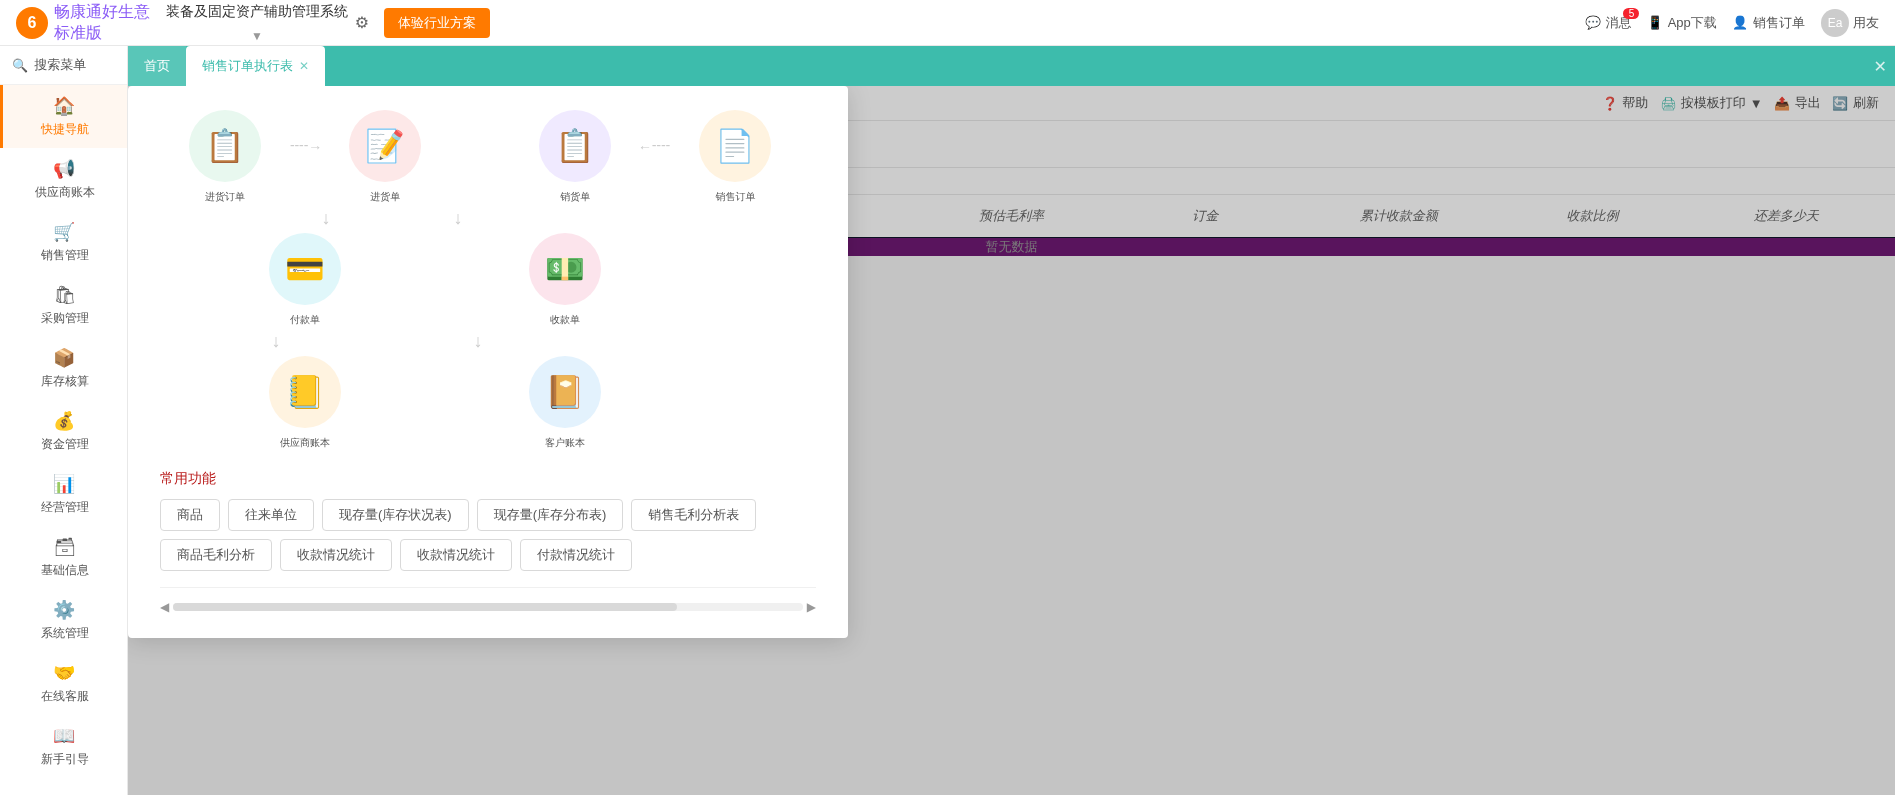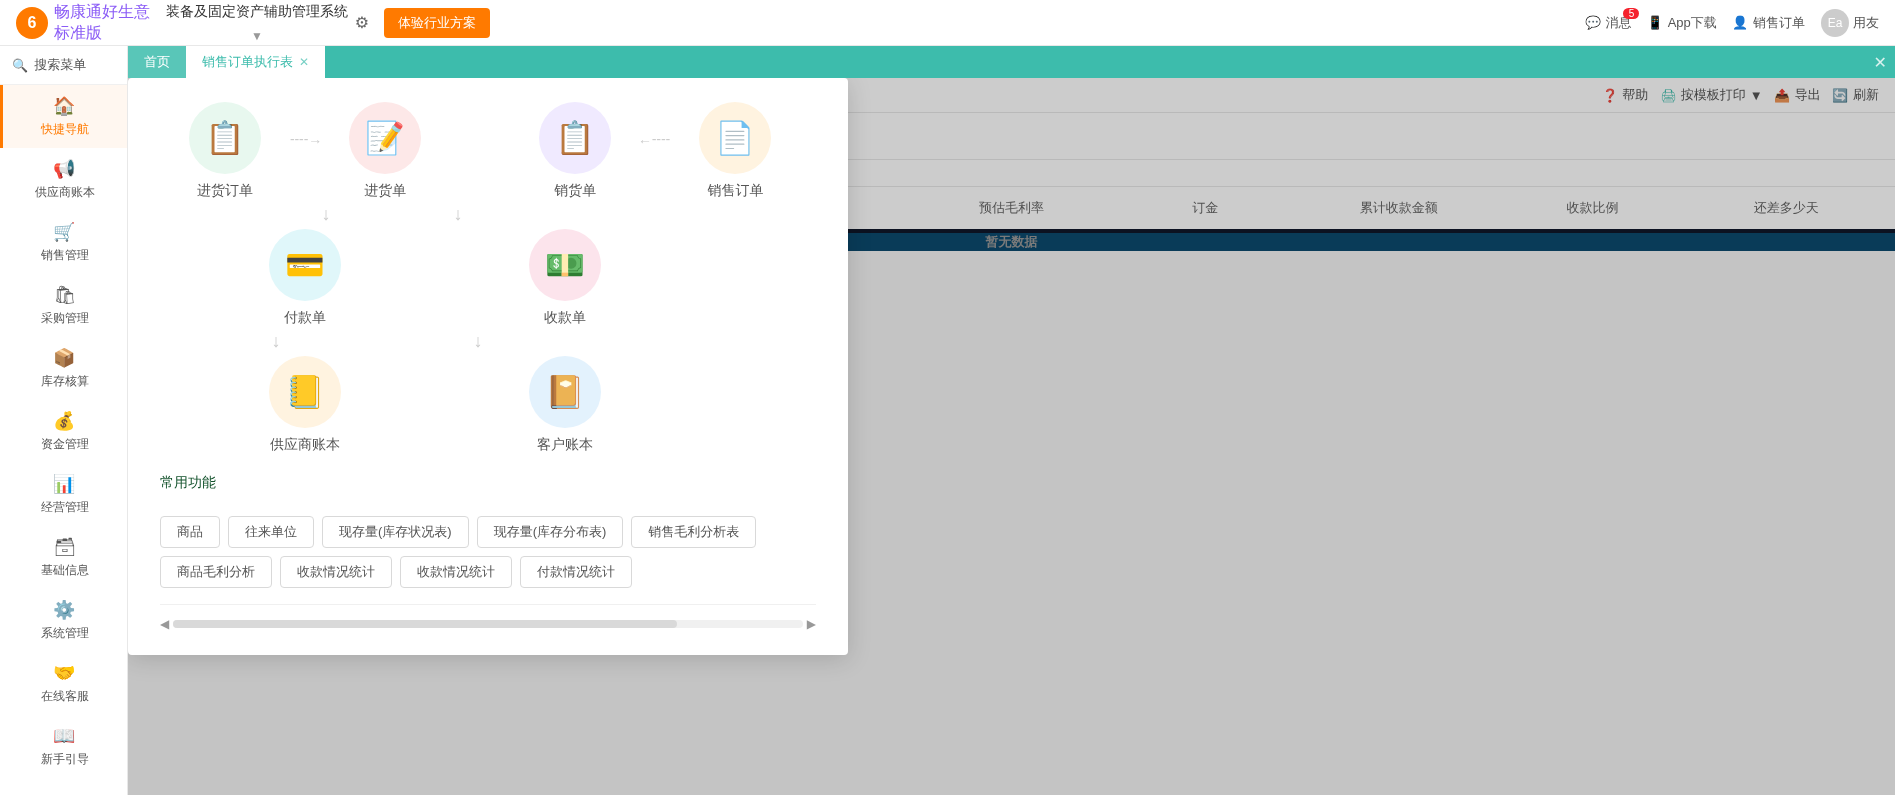--- a/index.html
+++ b/index.html
@@ -4,21 +4,21 @@
   <style>
     * { box-sizing: border-box; margin: 0; padding: 0; }
     body { font-family: 'Microsoft YaHei', Arial, sans-serif; font-size: 13px; background: #f0f2f5; overflow: hidden; }
 
     
     .app-wrapper { display: flex; flex-direction: column; height: 795px; width: 1895px; }
     .top-bar { display: flex; align-items: center; background: #fff; height: 46px; padding: 0 16px; border-bottom: 1px solid #e8e8e8; flex-shrink: 0; }
     .main-area { display: flex; flex: 1; overflow: hidden; }
     .sidebar { width: 128px; background: #fff; border-right: 1px solid #e8e8e8; display: flex; flex-direction: column; flex-shrink: 0; }
     .content-area { flex: 1; display: flex; flex-direction: column; overflow: hidden; }
-    .tab-bar { background: #3dbcac; display: flex; align-items: center; height: 32px; flex-shrink: 0; }
+    .tab-bar { background: #3dbcac; display: flex; align-items: center; height: 40px; flex-shrink: 0; }
     .page-content { flex: 1; background: #f5f5f5; position: relative; overflow: hidden; }
 
     
     .logo-area { display: flex; align-items: center; gap: 6px; min-width: 120px; }
     .logo-icon { width: 32px; height: 32px; background: #ff7a00; border-radius: 50%; display: flex; align-items: center; justify-content: center; color: white; font-size: 16px; font-weight: bold; }
     .logo-text { font-size: 16px; color: #8b5cf6; line-height: 1.3; }
     .system-title { margin-left: 16px; font-size: 14px; color: #333; display: flex; align-items: center; gap: 8px; flex-direction: column; }
     .system-title .arrow { color: #999; font-size: 12px; }
     .gear-btn { width: 28px; height: 28px; background: none; border: none; cursor: pointer; color: #666; font-size: 16px; display: flex; align-items: center; justify-content: center; }
     .try-btn { background: #ff7a00; color: #fff; border: none; border-radius: 4px; padding: 6px 14px; font-size: 13px; cursor: pointer; margin-left: 8px; }
@@ -46,50 +46,50 @@
     .filter-bar { background: #fff; padding: 8px 16px; display: flex; align-items: center; gap: 8px; border-bottom: 1px solid #e8e8e8; }
     .filter-date { display: flex; align-items: center; gap: 4px; }
     .date-input { border: 1px solid #d9d9d9; border-radius: 4px; padding: 4px 8px; font-size: 13px; color: #bbb; height: 30px; width: 120px; }
     .filter-label { font-size: 13px; color: #555; }
     .status-select { border: 1px solid #d9d9d9; border-radius: 4px; padding: 4px 8px; font-size: 13px; color: #555; height: 30px; min-width: 80px; }
     .query-btn { background: #ff7a00; color: #fff; border: none; border-radius: 4px; padding: 5px 16px; font-size: 13px; cursor: pointer; height: 30px; }
     .set-btn { background: #fff; color: #555; border: 1px solid #d9d9d9; border-radius: 4px; padding: 5px 12px; font-size: 13px; cursor: pointer; height: 30px; }
     .more-conditions { display: flex; align-items: center; gap: 4px; color: #3dbcac; font-size: 13px; cursor: pointer; border-bottom: 1px solid #e8e8e8; padding: 4px 16px; background: #fff; }
 
     
-    .table-header { display: flex; background: #fff; border-bottom: 4px solid #0f172a; padding: 8px 16px; font-size: 13px; color: #666; gap: 8px; }
+    .table-header { display: flex; background: #fff; border-bottom: 1px solid #0f172a; padding: 8px 16px; font-size: 13px; color: #666; gap: 8px; font-style: italic; }
     .th { flex: 1; text-align: center; padding: 4px; }
 
-    .empty-area { flex: 1; display: flex; align-items: flex-start; justify-content: center; background: #0c4a6e; font-weight: bold; }
+    .empty-area { flex: 1; display: flex; align-items: flex-start; justify-content: center; background: #701a75; }
     .no-data { color: #999; font-size: 13px; }
 
     
     .overlay { position: absolute; top: 0; left: 0; right: 0; bottom: 0; background: rgba(0,0,0,0.2); z-index: 100; display: flex; align-items: flex-start; justify-content: flex-start; }
     .dialog { background: #fff; border-radius: 4px; padding: 24px 32px; width: 720px; max-height: 580px; overflow-y: auto; position: relative; margin-top: 0; box-shadow: 0 4px 24px rgba(0,0,0,0.15); }
 
     
     .flow-section { display: flex; flex-direction: column; gap: 0; }
     .flow-node { display: flex; flex-direction: column; align-items: center; gap: 8px; width: 130px; }
     .flow-circle { width: 72px; height: 72px; border-radius: 50%; display: flex; align-items: center; justify-content: center; font-size: 28px; }
-    .flow-label { font-size: 14px; color: #555; text-align: center; }
+    .flow-label { font-size: 10px; color: #555; text-align: center; }
     .flow-arrow-v { color: #ccc; font-size: 18px; text-align: center; display: flex; justify-content: center; padding: 4px 0; }
     .flow-dashed { color: #ccc; font-size: 14px; padding-bottom: 24px; display: flex; align-items: center; letter-spacing: -2px; }
 
     
     .circle-green { background: #e8f8ef; color: #52c41a; }
     .circle-red { background: #fde8e8; color: #f5222d; }
     .circle-purple { background: #f0eaff; color: #722ed1; }
     .circle-orange { background: #fff3e0; color: #fa8c16; }
     .circle-teal { background: #e0f7fa; color: #00bcd4; }
     .circle-pink { background: #fce4ec; color: #e91e63; }
     .circle-lightblue { background: #e3f2fd; color: #1976d2; }
 
     
     .common-section { margin-top: 20px; }
-    .common-title { font-size: 14px; color: #14532d; margin-bottom: 24px; font-weight: 500; }
+    .common-title { font-size: 14px; color: #b91c1c; margin-bottom: 11px; font-weight: 500; }
     .common-btns { display: flex; flex-wrap: wrap; gap: 8px; }
     .common-btn { border: 1px solid #d9d9d9; background: #fff; color: #555; border-radius: 4px; padding: 6px 16px; font-size: 13px; cursor: pointer; }
 
     
     .scroll-area { margin-top: 16px; display: flex; align-items: center; gap: 4px; border-top: 1px solid #f0f0f0; padding-top: 12px; }
     .scroll-track { flex: 1; height: 8px; background: #f0f0f0; border-radius: 4px; }
     .scroll-thumb { height: 8px; background: #d9d9d9; border-radius: 4px; width: 80%; }
     .scroll-arrow { color: #999; cursor: pointer; font-size: 12px; }
   </style>
 </head>

